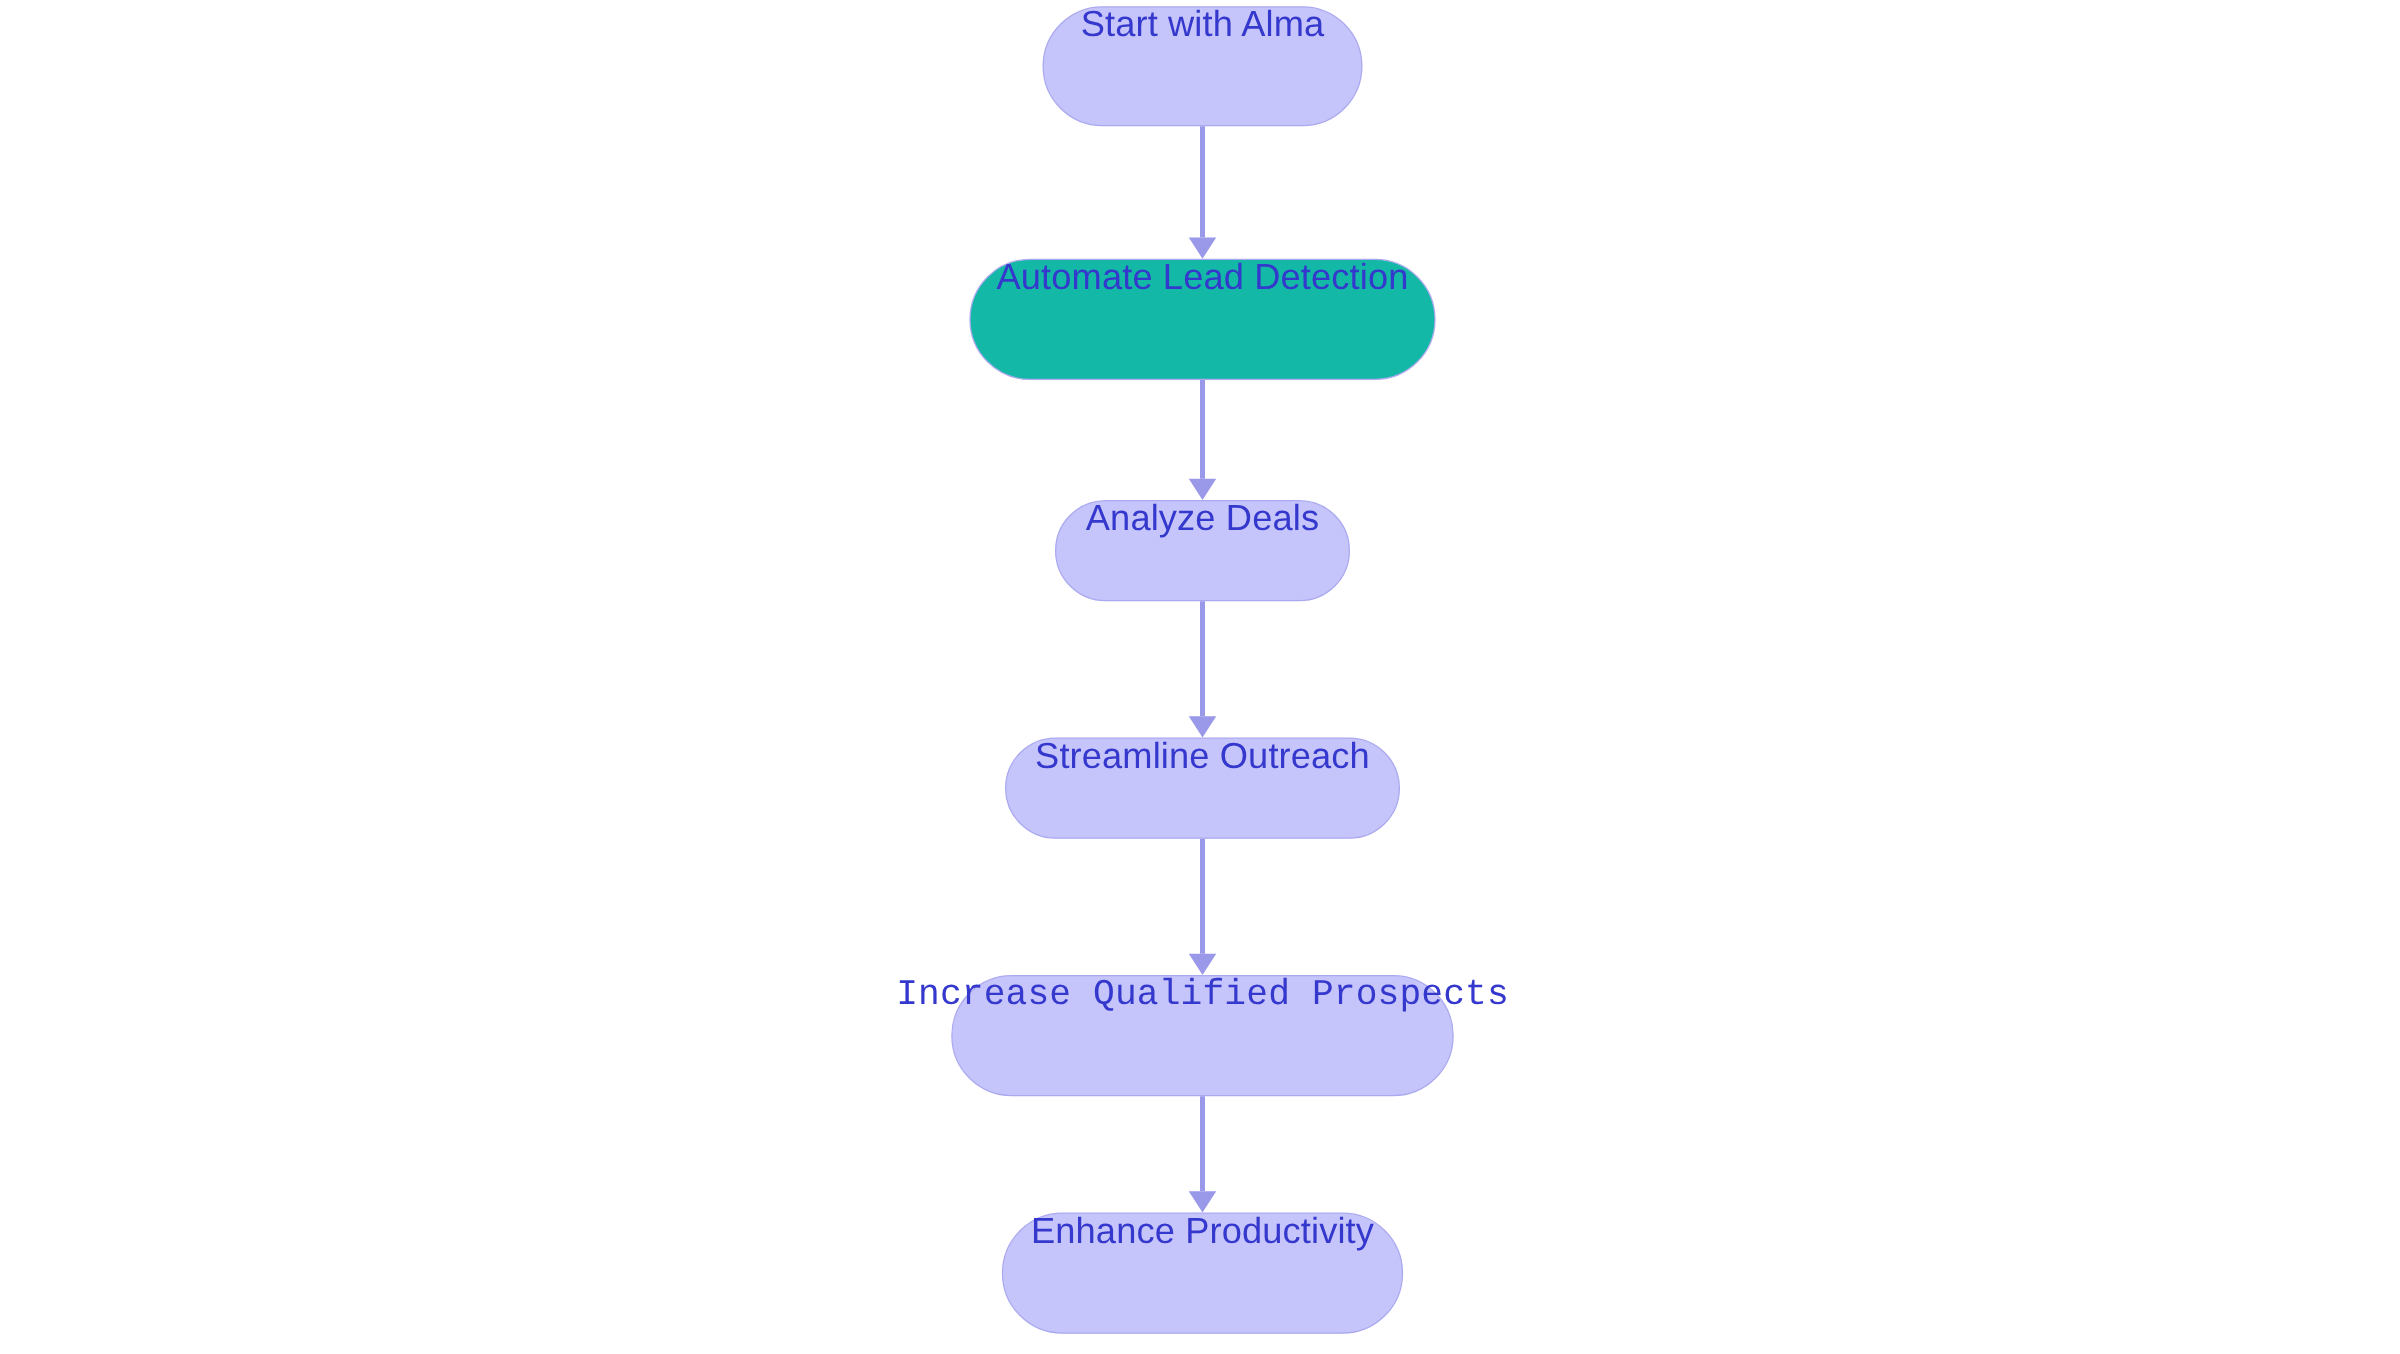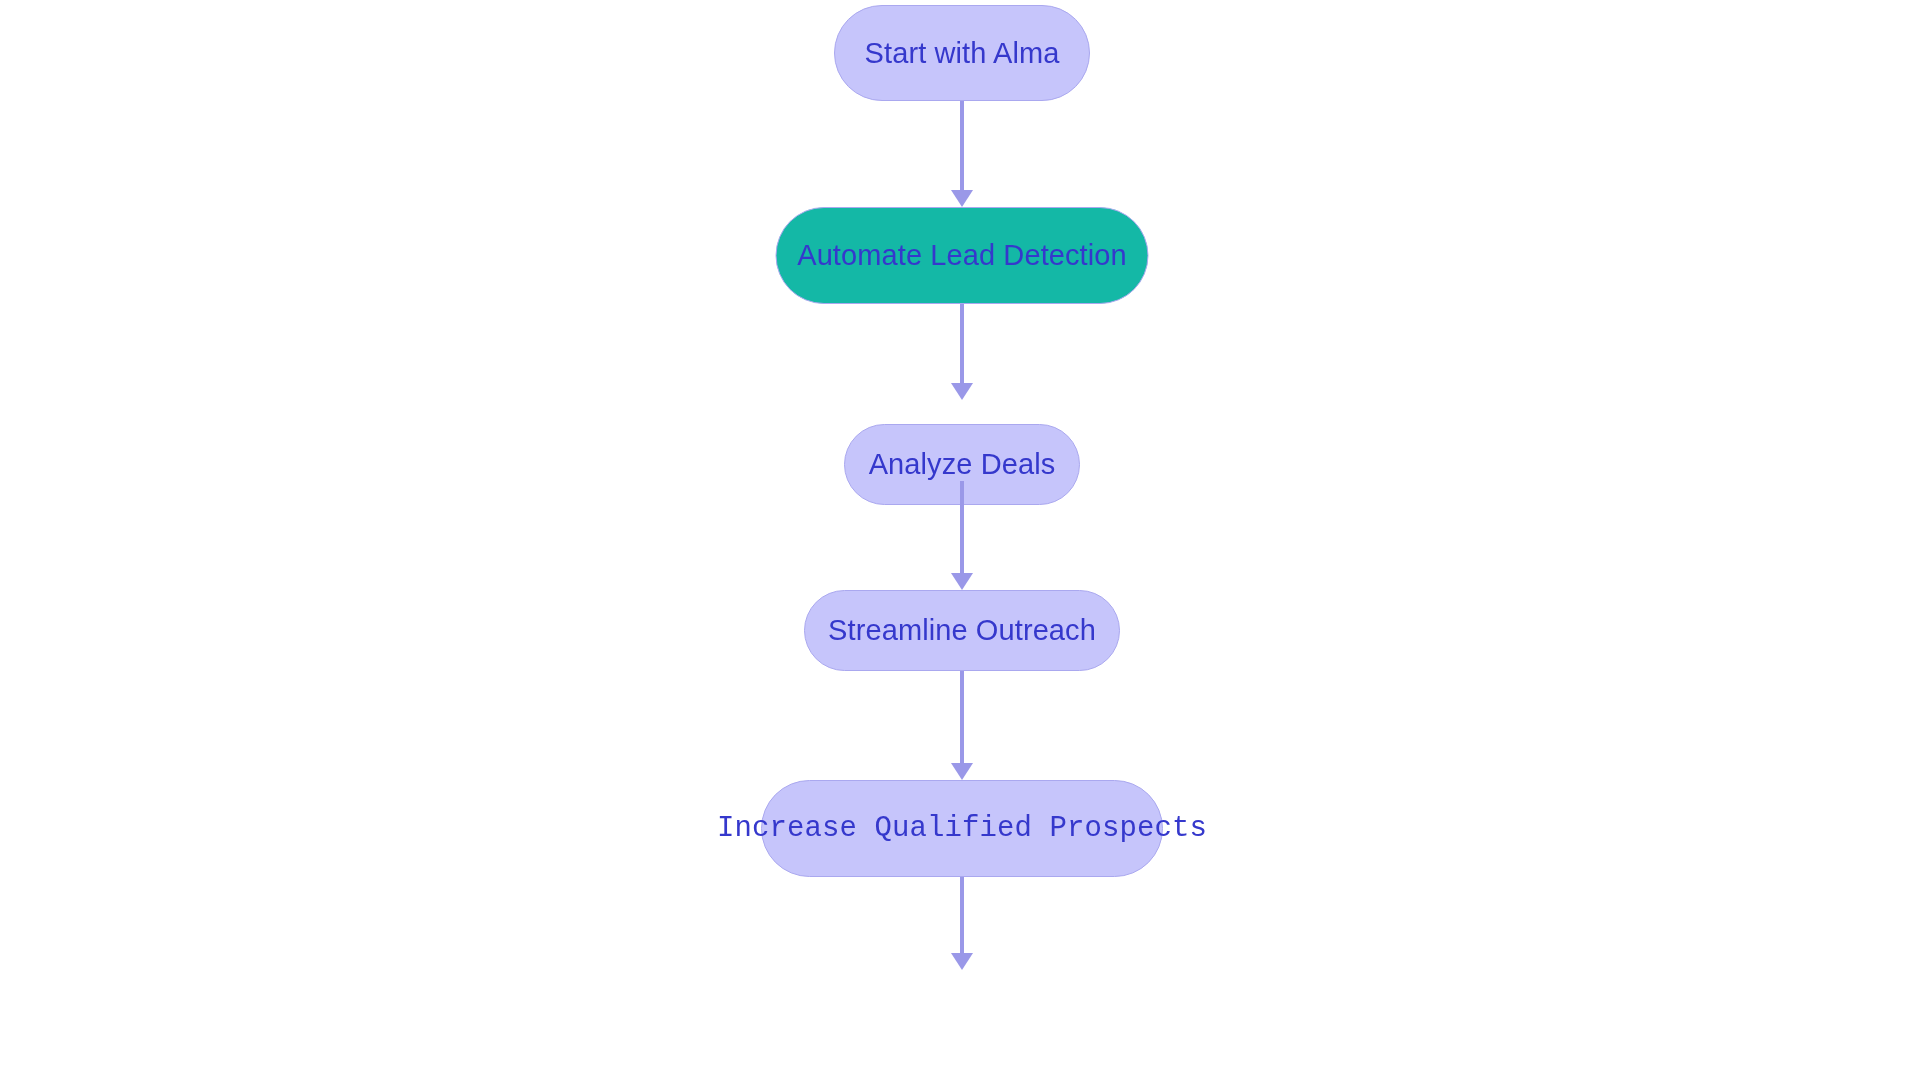--- a/index.html
+++ b/index.html
@@ -20,42 +20,42 @@
     width: 1920px;
     height: 1083px;
     background: #ffffff;
   }
 
   
   .flow-node {
     position: absolute;
     box-sizing: border-box;
     display: flex;
-    align-items: center;
+    align-items: flex-start;
     justify-content: center;
     background: #c6c5fb;
     border: 1.6px solid #aaa8ef;
     border-radius: 999px;
     transform: translateX(-50%);
     left: 962px;
   }
   .flow-node .node-label {
     color: #3538cc;
     font-size: 29px;
     line-height: 1;
     letter-spacing: 0.1px;
     white-space: nowrap;
     font-weight: 400;
     user-select: none;
   }
 
   
   #node-0 { top: 5px;    width: 256px; height: 96px;  }
   #node-1 { top: 207px;  width: 373px; height: 97px;  }
-  #node-2 { top: 424px;  width: 236px; height: 81px;  }
+  #node-2 { top: 400px;  width: 236px; height: 81px;  }
   #node-3 { top: 590px;  width: 316px; height: 81px;  }
   #node-4 { top: 780px;  width: 402px; height: 97px; font-family: Liberation Mono, monospace;  }
   #node-5 { top: 970px;  width: 321px; height: 97px;  }
 
   
   .flow-connector {
     position: absolute;
     left: 962px;
     transform: translateX(-50%);
     width: 22px;
@@ -134,14 +134,17 @@
 
   <div class="flow-node" id="node-4" style="background: rgb(198, 197, 251); border-color: rgb(170, 168, 239);">
     <span class="node-label" style="color: rgb(53, 56, 204);">Increase Qualified Prospects</span>
   </div>
 
   <div class="flow-connector" id="conn-4">
     <div class="conn-line" style="background: rgb(154, 152, 232);"></div>
     <div class="conn-head" style="border-top-color: rgb(154, 152, 232);"></div>
   </div>
 
+  <div class="flow-node" id="node-5" style="background: rgb(198, 197, 251); border-color: rgb(170, 168, 239);">
+    <span class="node-label" style="color: rgb(53, 56, 204);">Enhance Productivity</span>
+  </div>
 
 </div>
 
 </body></html>

